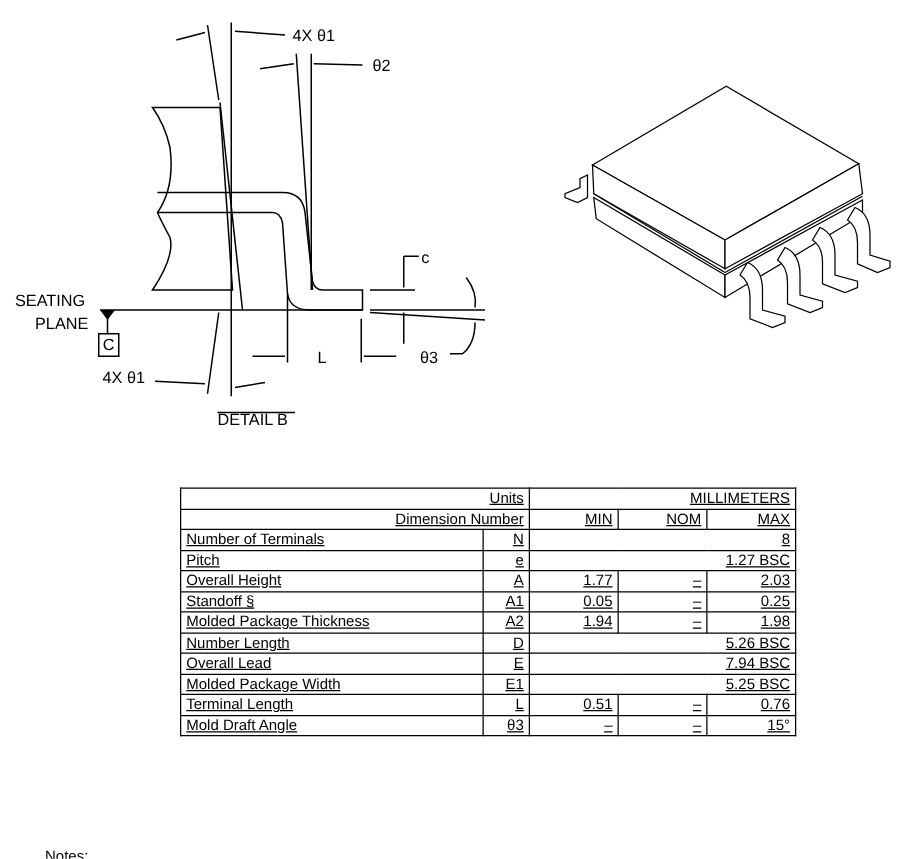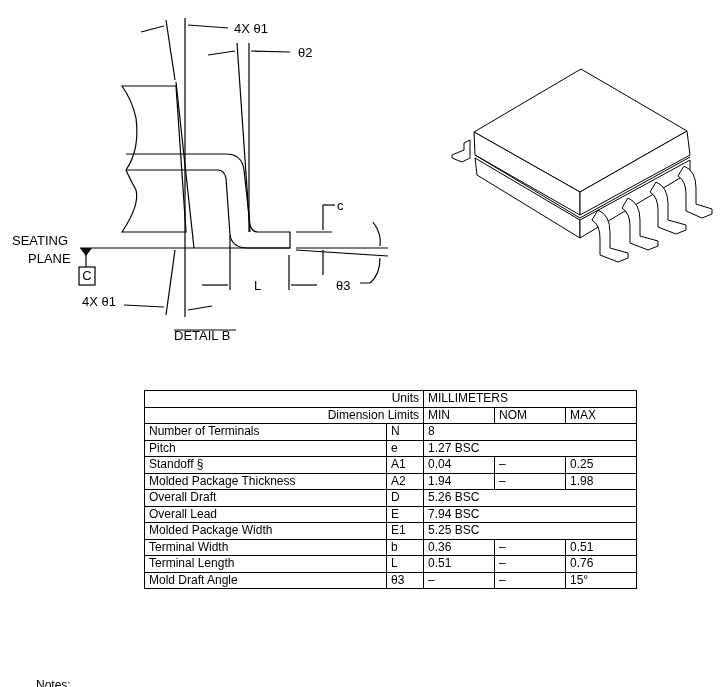--- a/index.html
+++ b/index.html
@@ -1,21 +1,21 @@
 <!DOCTYPE html>
 <html><head>
 <meta charset="utf-8">
 <style>
   html,body{margin:0;padding:0;background:#fff;}
   body{width:720px;height:687px;position:relative;overflow:hidden;font-family:"Liberation Sans",sans-serif;color:#000;}
   svg text{font-family:"Liberation Sans",sans-serif;}
   #drawing{position:absolute;left:0;top:0;}
-  table.dim{position:absolute;left:144px;top:390px;border-collapse:collapse;font-size:12px;}
+  table.dim{position:absolute;left:144px;top:390px;border-collapse:collapse;font-size:12px;text-decoration:underline;}
   table.dim td{border:1.5px solid #000;height:15.5px;padding:0 4px;line-height:15px;white-space:nowrap;}
-  td.c{text-align:left;}
+  td.c{text-align:right;}
   td.r{text-align:right;}
   .notes{position:absolute;left:36px;top:678px;font-size:12px;}
 </style>
 </head>
 <body>
 
 <svg id="drawing" width="720" height="390" viewBox="0 0 720 390">
   <g fill="none" stroke="#000" stroke-width="1.2">
 
     <path d="M122,86 L176,86 L186,232 L122,232 Q140,205 136,190 Q128,175 126,170 Q140,150 136,118 Q132,100 122,86 Z"></path>
@@ -87,70 +87,70 @@
   </g>
 </svg>
 
 <table class="dim">
   <tbody id="tb">
     <tr>
       <td class="r" colspan="2" style="width:270px">Units</td>
       <td class="c" colspan="3">MILLIMETERS</td>
     </tr>
     <tr>
-      <td class="r" colspan="2">Dimension Limits</td>
+      <td class="r" colspan="2">Dimension Number</td>
       <td class="c" style="width:62px">MIN</td>
       <td class="c" style="width:62px">NOM</td>
       <td class="c" style="width:62px">MAX</td>
     </tr>
   <tr>
         <td>Number of Terminals</td>
         <td class="c">N</td>
         <td class="c" colspan="3">8</td>
       </tr>
       <tr>
         <td>Pitch</td>
         <td class="c">e</td>
         <td class="c" colspan="3">1.27 BSC</td>
       </tr>
       <tr>
+        <td>Overall Height</td>
+        <td class="c">A</td>
+        <td class="c">1.77</td>
+        <td class="c">–</td>
+        <td class="c">2.03</td>
+      </tr>
+      <tr>
         <td>Standoff   §</td>
         <td class="c">A1</td>
-        <td class="c">0.04</td>
+        <td class="c">0.05</td>
         <td class="c">–</td>
         <td class="c">0.25</td>
       </tr>
       <tr>
         <td>Molded Package Thickness</td>
         <td class="c">A2</td>
         <td class="c">1.94</td>
         <td class="c">–</td>
         <td class="c">1.98</td>
       </tr>
       <tr>
-        <td>Overall Draft</td>
+        <td>Number Length</td>
         <td class="c">D</td>
         <td class="c" colspan="3">5.26 BSC</td>
       </tr>
       <tr>
         <td>Overall Lead</td>
         <td class="c">E</td>
         <td class="c" colspan="3">7.94 BSC</td>
       </tr>
       <tr>
         <td>Molded Package Width</td>
         <td class="c">E1</td>
         <td class="c" colspan="3">5.25 BSC</td>
-      </tr>
-      <tr>
-        <td>Terminal Width</td>
-        <td class="c">b</td>
-        <td class="c">0.36</td>
-        <td class="c">–</td>
-        <td class="c">0.51</td>
       </tr>
       <tr>
         <td>Terminal Length</td>
         <td class="c">L</td>
         <td class="c">0.51</td>
         <td class="c">–</td>
         <td class="c">0.76</td>
       </tr>
       <tr>
         <td>Mold Draft Angle</td>

